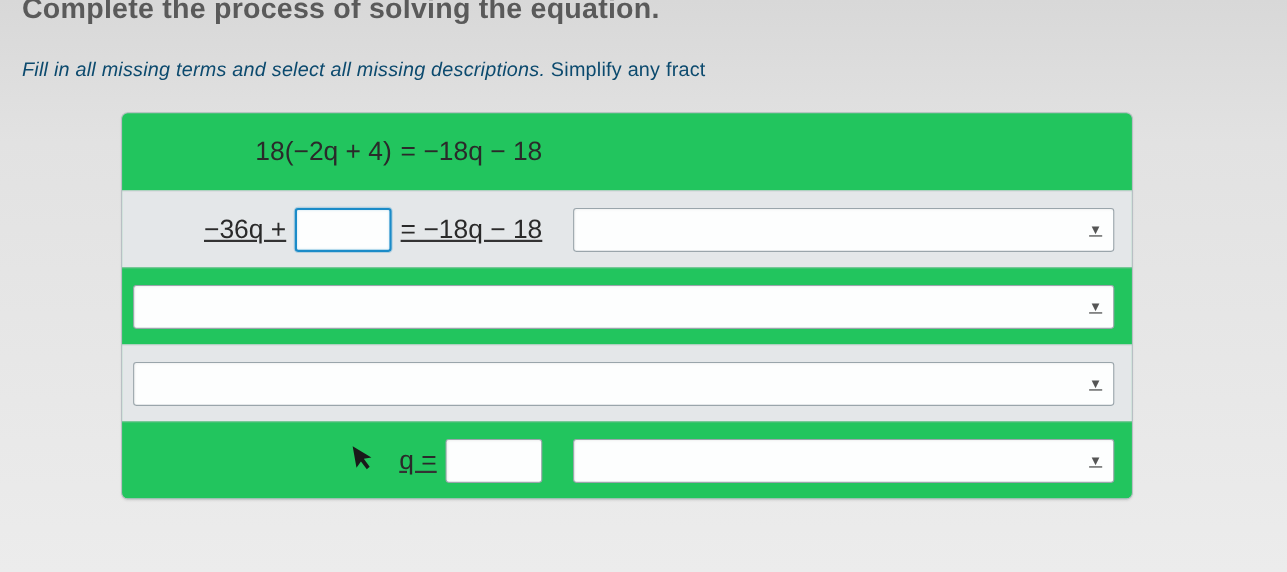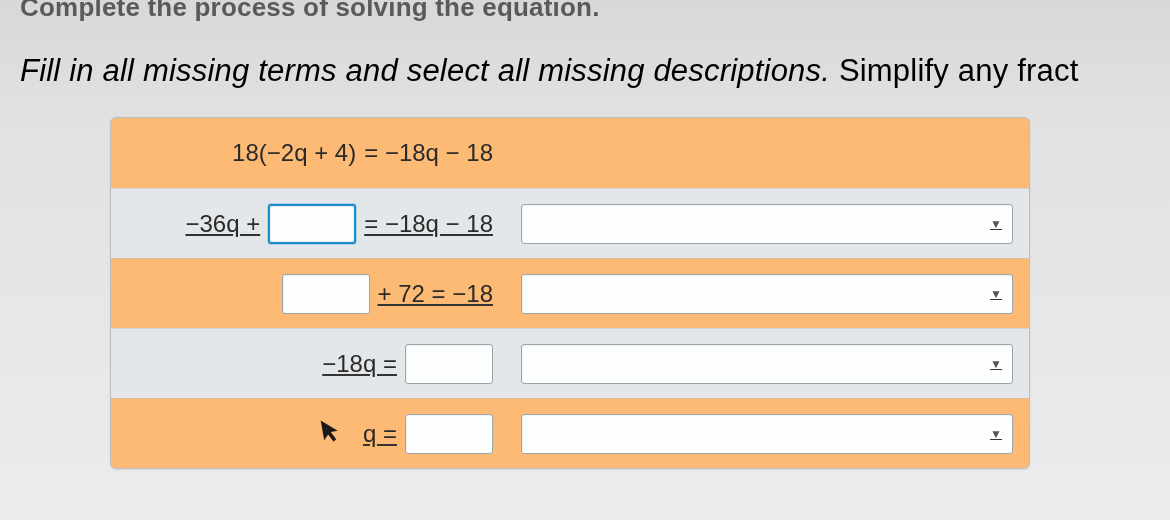--- a/index.html
+++ b/index.html
@@ -18,35 +18,35 @@
     .heading-cut {
       font-size: 26px;
       font-weight: 600;
       color: #5a5a5a;
       padding: 0 0 0 20px;
       margin-top: -8px;
       letter-spacing: 0.2px;
       filter: blur(0.6px);
     }
     .instruction {
-      font-size: 31px;
-      color: #000000;
+      font-size: 18px;
+      color: #0c4a6e;
       padding: 30px 0 28px 20px;
       letter-spacing: 0.2px;
     }
     .instruction .italic {
       font-style: italic;
       font-weight: 500;
     }
     .table-wrap {
       margin-left: 110px;
       width: 920px;
       border: 1px solid #b8bfc4;
       border-radius: 6px;
-      background: #fdba74;
+      background: #22c55e;
       box-shadow: 0 1px 2px rgba(0,0,0,0.08);
     }
     .row {
       display: flex;
       align-items: stretch;
       min-height: 70px;
     }
     .row + .row {
       border-top: 1px solid rgba(180,188,192,0.4);
       text-decoration: underline;
@@ -146,40 +146,28 @@
       </span>
     </div>
     <div class="col-desc">
       <div class="dropdown">
         <span class="caret">▼</span>
       </div>
     </div>
   </div>
 
   <div class="row">
-    <div class="col-eq">
-      <span class="math-slot">
-        <input class="term-input" style="">
-        <span> + 72 = −18</span>
-      </span>
-    </div>
     <div class="col-desc">
       <div class="dropdown">
         <span class="caret">▼</span>
       </div>
     </div>
   </div>
 
   <div class="row alt">
-    <div class="col-eq">
-      <span class="math-slot">
-        <span>−18q = </span>
-        <input class="term-input" style="">
-      </span>
-    </div>
     <div class="col-desc">
       <div class="dropdown">
         <span class="caret">▼</span>
       </div>
     </div>
   </div>
 
   <div class="row" style="position:relative;">
     <div class="col-eq" style="position:relative;">
       <span class="cursor-icon" style="left:210px; top:18px;">

